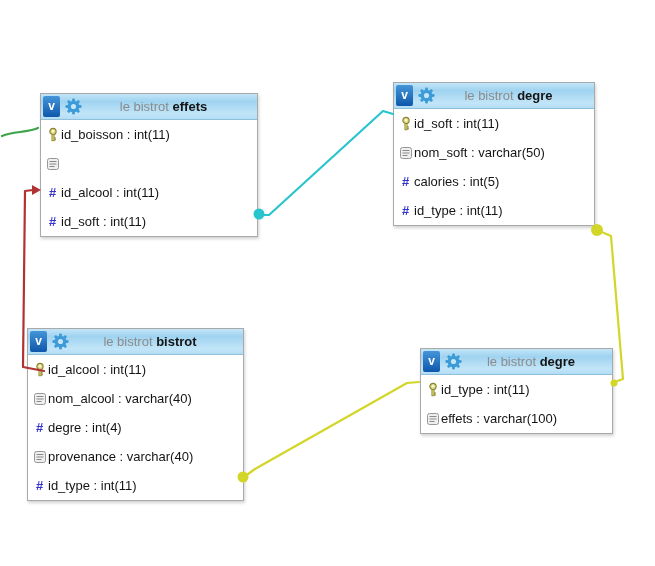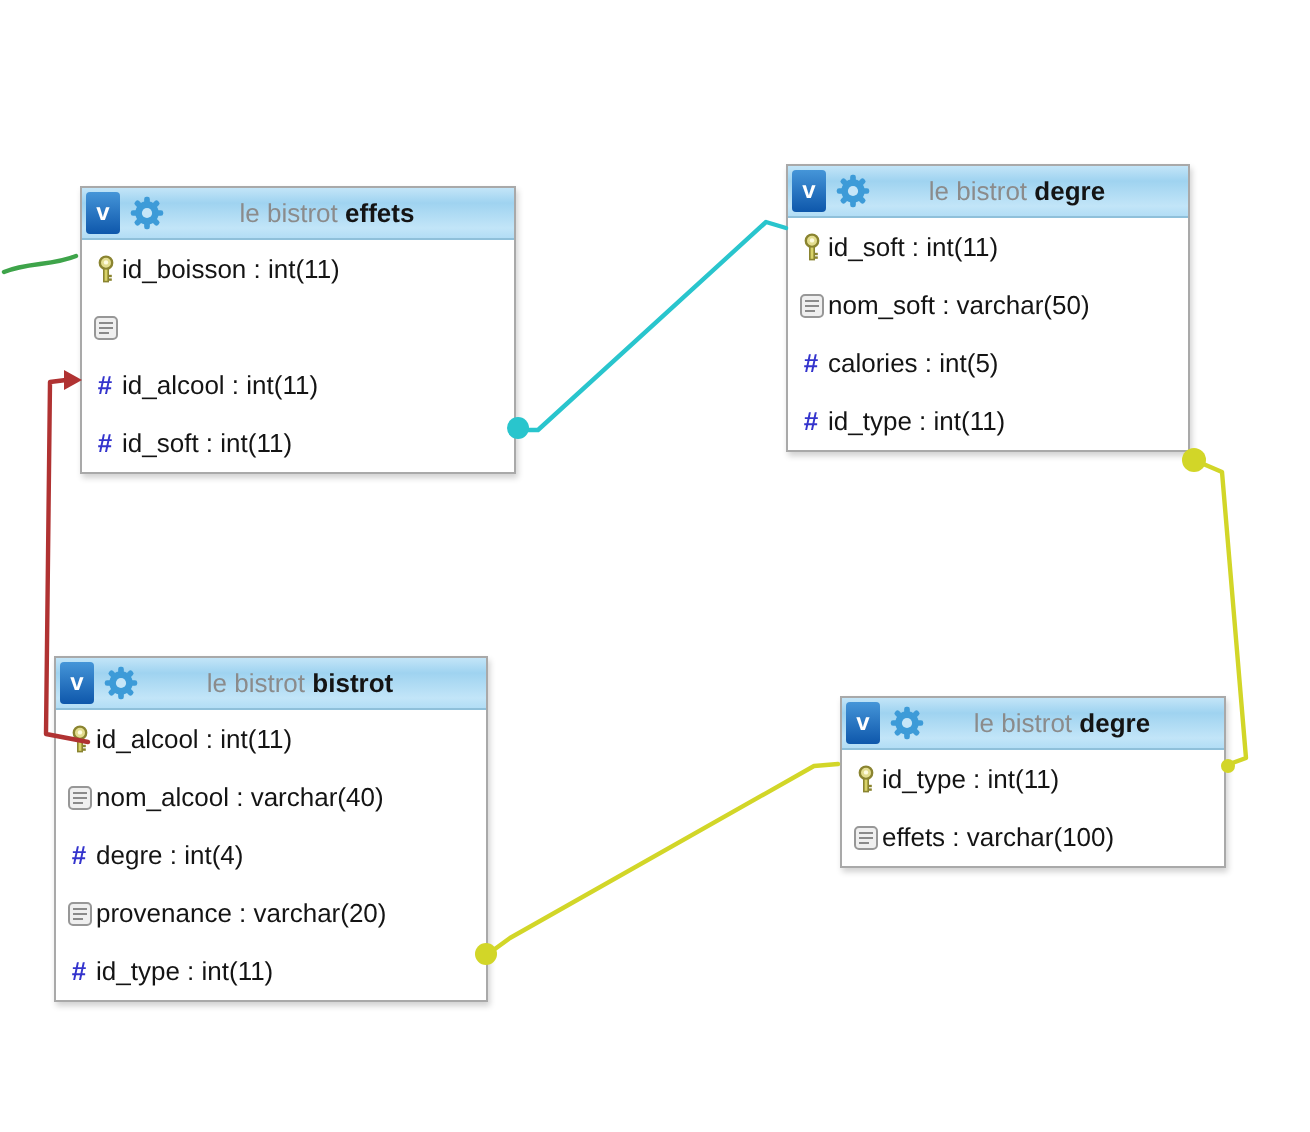--- a/index.html
+++ b/index.html
@@ -235,21 +235,21 @@
         </div>
         <div class="frow">
           <span class="ficon">
             <svg class="ic" width="12" height="12" viewBox="0 0 12 12">
       <rect x="0.5" y="0.5" width="11" height="11" rx="2" fill="#efefef" stroke="#979797"></rect>
       <line x1="2.5" y1="3.5" x2="9.5" y2="3.5" stroke="#8a8a8a" stroke-width="1"></line>
       <line x1="2.5" y1="6" x2="9.5" y2="6" stroke="#8a8a8a" stroke-width="1"></line>
       <line x1="2.5" y1="8.5" x2="7.5" y2="8.5" stroke="#8a8a8a" stroke-width="1"></line>
             </svg>
           </span>
-          <span class="flabel">provenance : varchar(20)</span>
+          <span class="flabel">provenance : varchar(40)</span>
         </div>
         <div class="frow">
           <span class="ficon">
             <span class="hash">#</span>
           </span>
           <span class="flabel">id_type : int(11)</span>
         </div>
       </div>
       <div class="dtable" style="left: 420px; top: 348px; width: 193px;">
         <div class="hdr">

